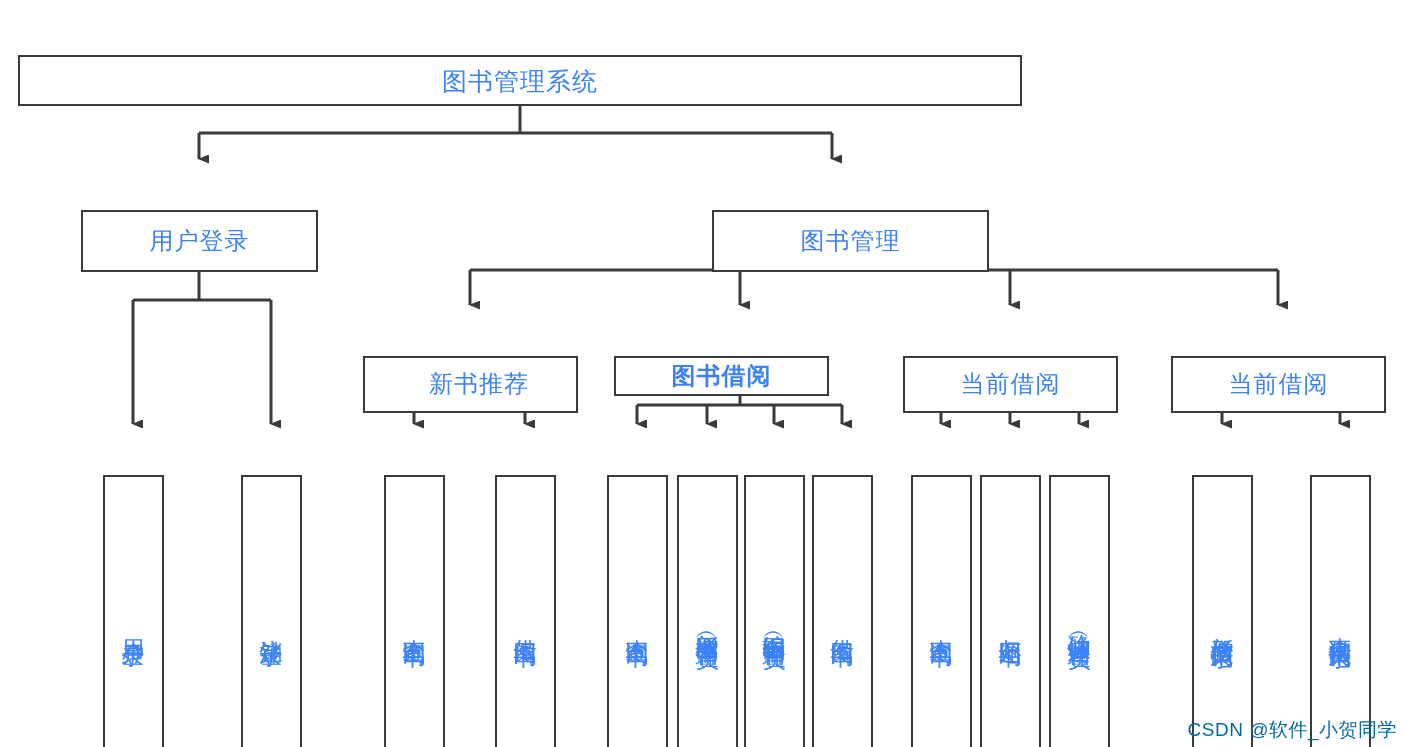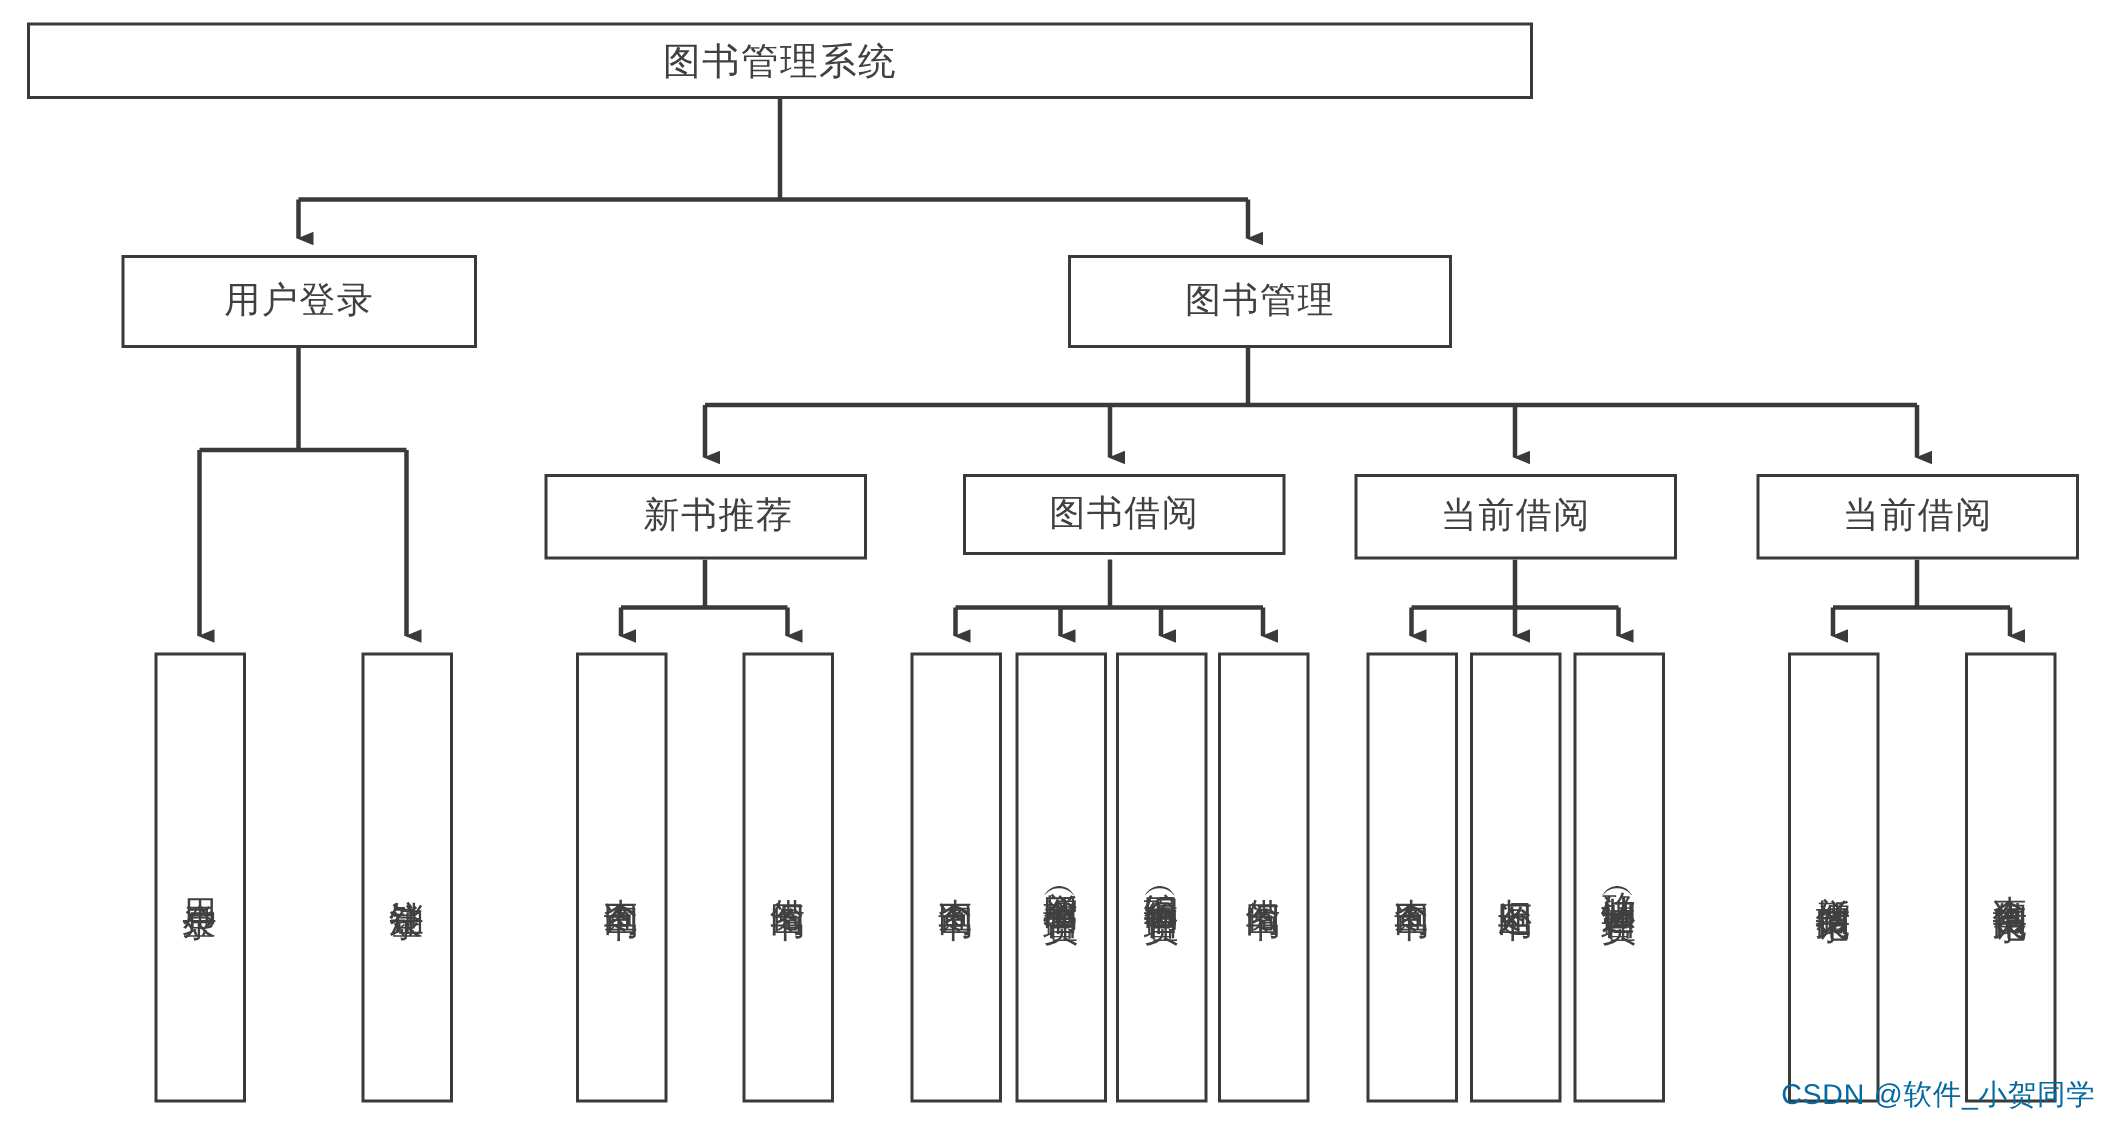--- a/index.html
+++ b/index.html
@@ -26,22 +26,23 @@
     pointer-events: none;
   }
   .node {
     position: absolute;
     box-sizing: border-box;
     border: 2px solid #3a3a3a;
     background: #ffffff;
     display: flex;
     align-items: center;
     justify-content: center;
-    color: #404040;
+    color: #3b82f6;
     text-align: center;
+    margin-top: 40px;
   }
   .node.horiz {
     font-size: 24px;
     line-height: 1.2;
     letter-spacing: 1px;
   }
   .node.vert {
     writing-mode: vertical-rl;
     text-orientation: upright;
     font-size: 23px;
@@ -125,28 +126,28 @@
     </g>
   </svg>
 
   <div class="node horiz root" style="left:18px; top:15px; width:1004px; height:51px;">
     <span class="lbl">图书管理系统</span>
   </div>
 
   <div class="node horiz" style="left:81px; top:170px; width:237px; height:62px;">
     <span class="lbl">用户登录</span>
   </div>
-  <div class="node horiz" style="left:712px; top:170px; width:256px; height:62px;align-items:center;">
+  <div class="node horiz" style="left:712px; top:170px; width:277px; height:62px;align-items:center;">
     <span class="lbl">图书管理</span>
   </div>
 
   <div class="node horiz" style="left:363px; top:316px; width:215px; height:57px;padding-left:17px;">
     <span class="lbl">新书推荐</span>
   </div>
-  <div class="node horiz" style="left:642px; top:316px; width:215px; height:54px;">
+  <div class="node horiz" style="left:614px; top:316px; width:215px; height:40px;font-weight:bold;">
     <span class="lbl">图书借阅</span>
   </div>
   <div class="node horiz" style="left:903px; top:316px; width:215px; height:57px;justify-content:center;">
     <span class="lbl">当前借阅</span>
   </div>
   <div class="node horiz" style="left:1171px; top:316px; width:215px; height:57px;">
     <span class="lbl">当前借阅</span>
   </div>
 
   <div class="node vert" style="left:103px; top:435px; width:61px; height:300px;">

